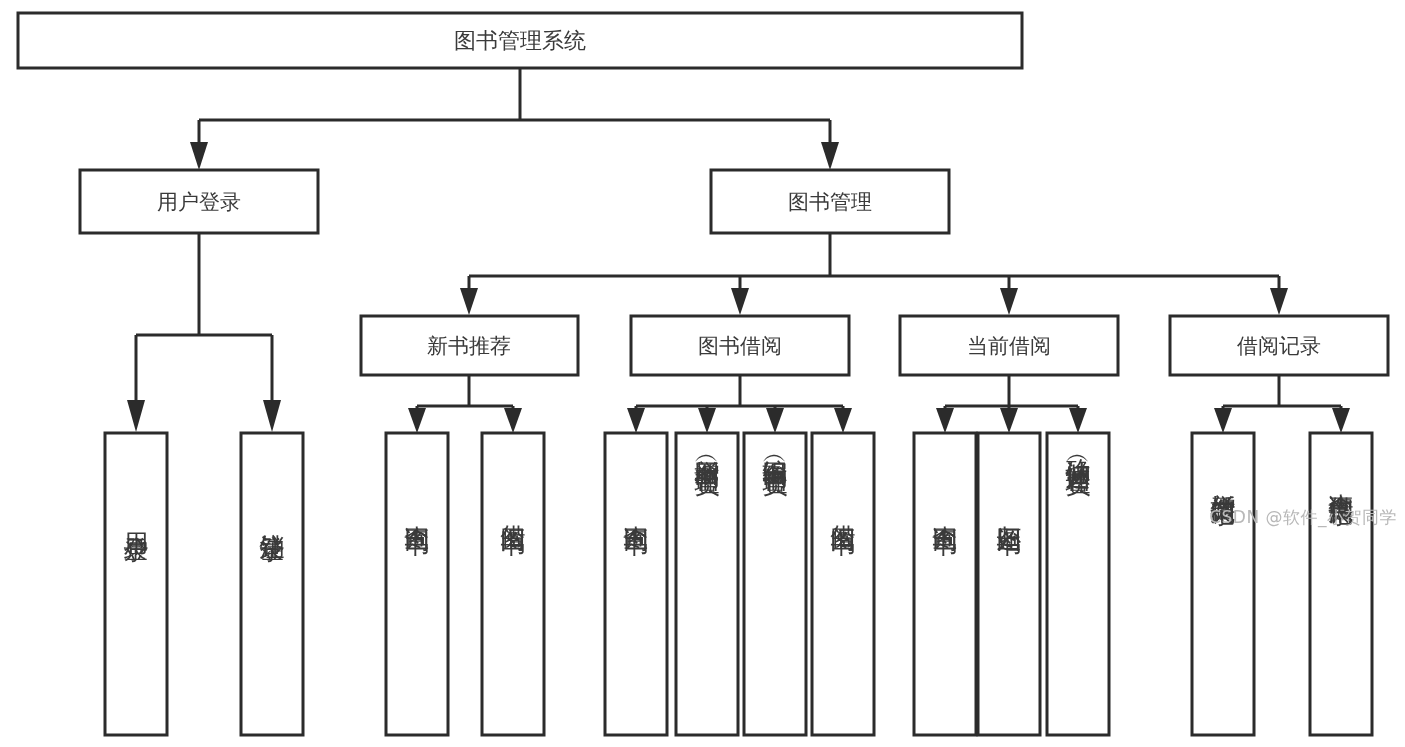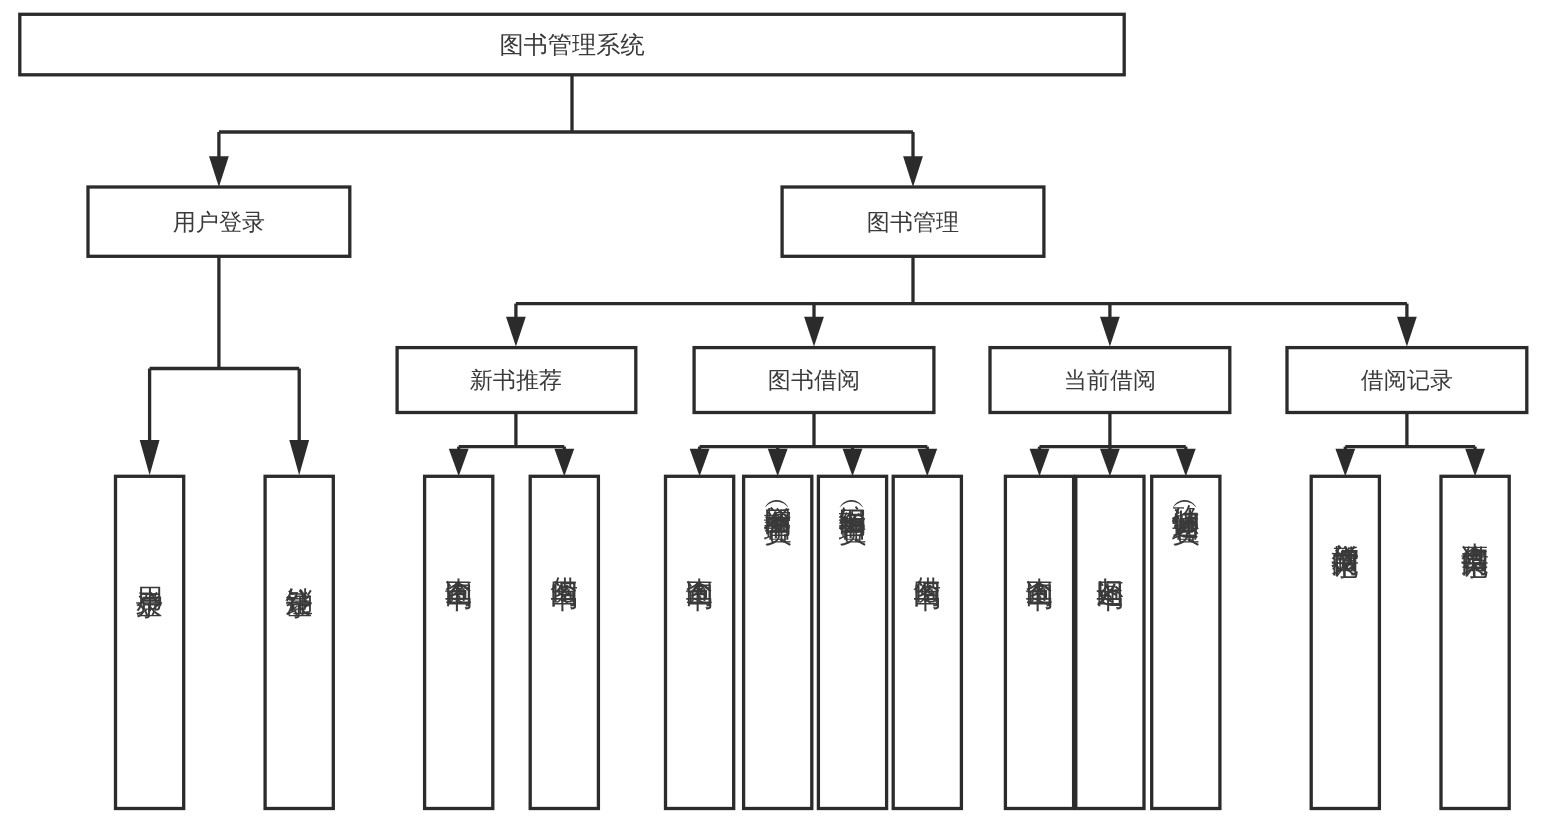--- a/index.html
+++ b/index.html
@@ -260,13 +260,14 @@
     <span class="vlabel-text" style="margin-top:6px;">确认归还（管理员）</span>
   </div>
 
   <div class="vlabel-wrap" style="left:1192px; top:433px; width:62px; height:302px;">
     <span class="vlabel-text" style="margin-top:40px;">新增借阅记录</span>
   </div>
   <div class="vlabel-wrap" style="left:1310px; top:433px; width:62px; height:302px;">
     <span class="vlabel-text" style="margin-top:40px;">查询借阅记录</span>
   </div>
 
+  <div class="watermark">CSDN @软件_小贺同学</div>
 </div>
 
 </body></html>

